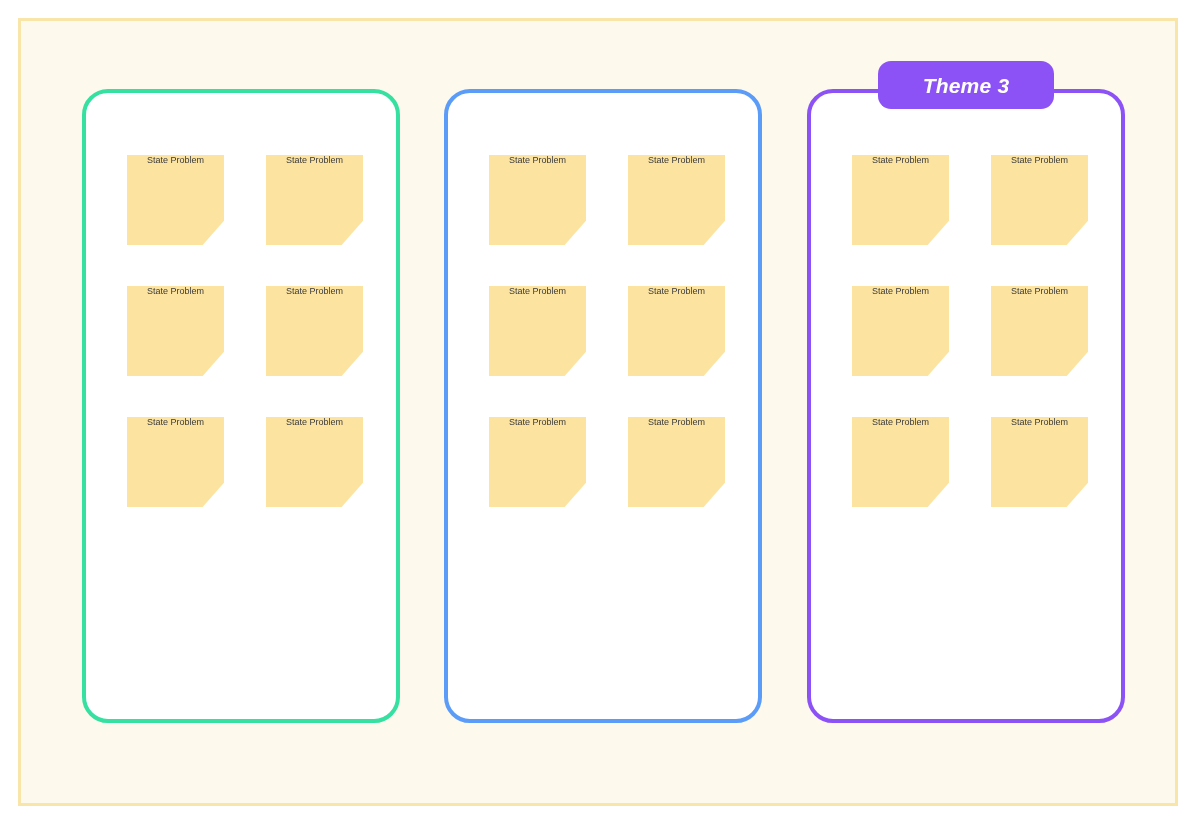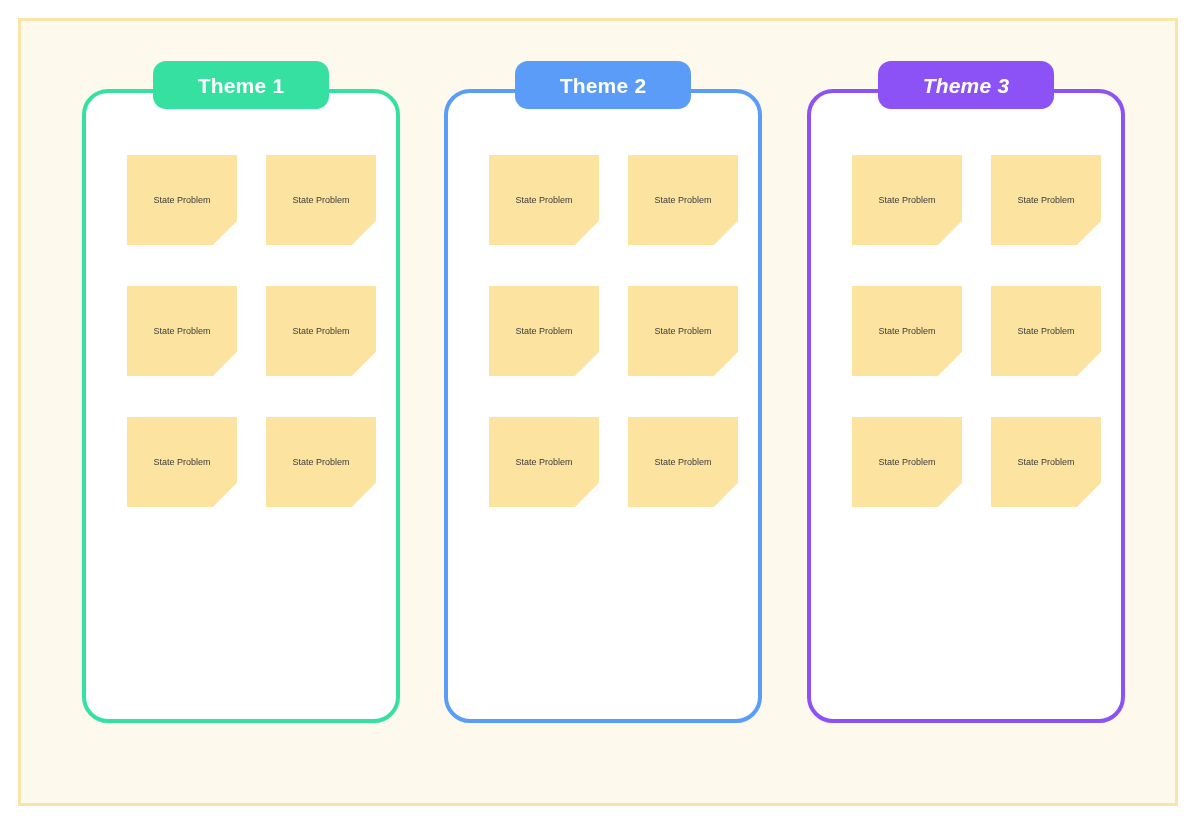--- a/index.html
+++ b/index.html
@@ -89,25 +89,24 @@
     width: 236px;
     display: grid;
     grid-template-columns: 97px 97px;
     grid-template-rows: 90px 90px 90px;
     column-gap: 42px;
     row-gap: 41px;
   }
 
   .sticky-note {
     position: relative;
-    width: 110px;
+    width: 97px;
     height: 90px;
     background: #fce3a0;
     display: flex;
-    align-items: center;
     justify-content: center;
     -webkit-clip-path: polygon(0 0, 100% 0, 100% 73%, 78% 100%, 0 100%);
     clip-path: polygon(0 0, 100% 0, 100% 73%, 78% 100%, 0 100%);
   }
 
   .sticky-note-label {
     color: #3b3b3b;
     font-size: 9px;
     line-height: 1.2;
     text-align: center;
@@ -137,23 +136,20 @@
             <span class="sticky-note-label" style="color: rgb(59, 59, 59);">State Problem</span>
           </div>
           <div class="sticky-note" style="background: rgb(252, 227, 160);">
             <span class="sticky-note-label" style="color: rgb(59, 59, 59);">State Problem</span>
           </div>
           <div class="sticky-note" style="background: rgb(252, 227, 160);">
             <span class="sticky-note-label" style="color: rgb(59, 59, 59);">State Problem</span>
           </div>
         </div>
       </div>
-      <div class="theme-badge" style="background: rgb(53, 224, 161);">
-        <span class="theme-badge-label">Theme 1</span>
-      </div>
     </div>
 
     <div class="theme-column col-1">
       <div class="theme-card" style="border-color: rgb(91, 156, 248); background: rgb(255, 255, 255);">
         <div class="notes-grid">
           <div class="sticky-note" style="background: rgb(252, 227, 160);">
             <span class="sticky-note-label" style="color: rgb(59, 59, 59);">State Problem</span>
           </div>
           <div class="sticky-note" style="background: rgb(252, 227, 160);">
             <span class="sticky-note-label" style="color: rgb(59, 59, 59);">State Problem</span>
@@ -165,23 +161,20 @@
             <span class="sticky-note-label" style="color: rgb(59, 59, 59);">State Problem</span>
           </div>
           <div class="sticky-note" style="background: rgb(252, 227, 160);">
             <span class="sticky-note-label" style="color: rgb(59, 59, 59);">State Problem</span>
           </div>
           <div class="sticky-note" style="background: rgb(252, 227, 160);">
             <span class="sticky-note-label" style="color: rgb(59, 59, 59);">State Problem</span>
           </div>
         </div>
       </div>
-      <div class="theme-badge" style="background: rgb(91, 156, 248);">
-        <span class="theme-badge-label">Theme 2</span>
-      </div>
     </div>
 
     <div class="theme-column col-2">
       <div class="theme-card" style="border-color: rgb(140, 82, 245); background: rgb(255, 255, 255);">
         <div class="notes-grid">
           <div class="sticky-note" style="background: rgb(252, 227, 160);">
             <span class="sticky-note-label" style="color: rgb(59, 59, 59);">State Problem</span>
           </div>
           <div class="sticky-note" style="background: rgb(252, 227, 160);">
             <span class="sticky-note-label" style="color: rgb(59, 59, 59);">State Problem</span>

